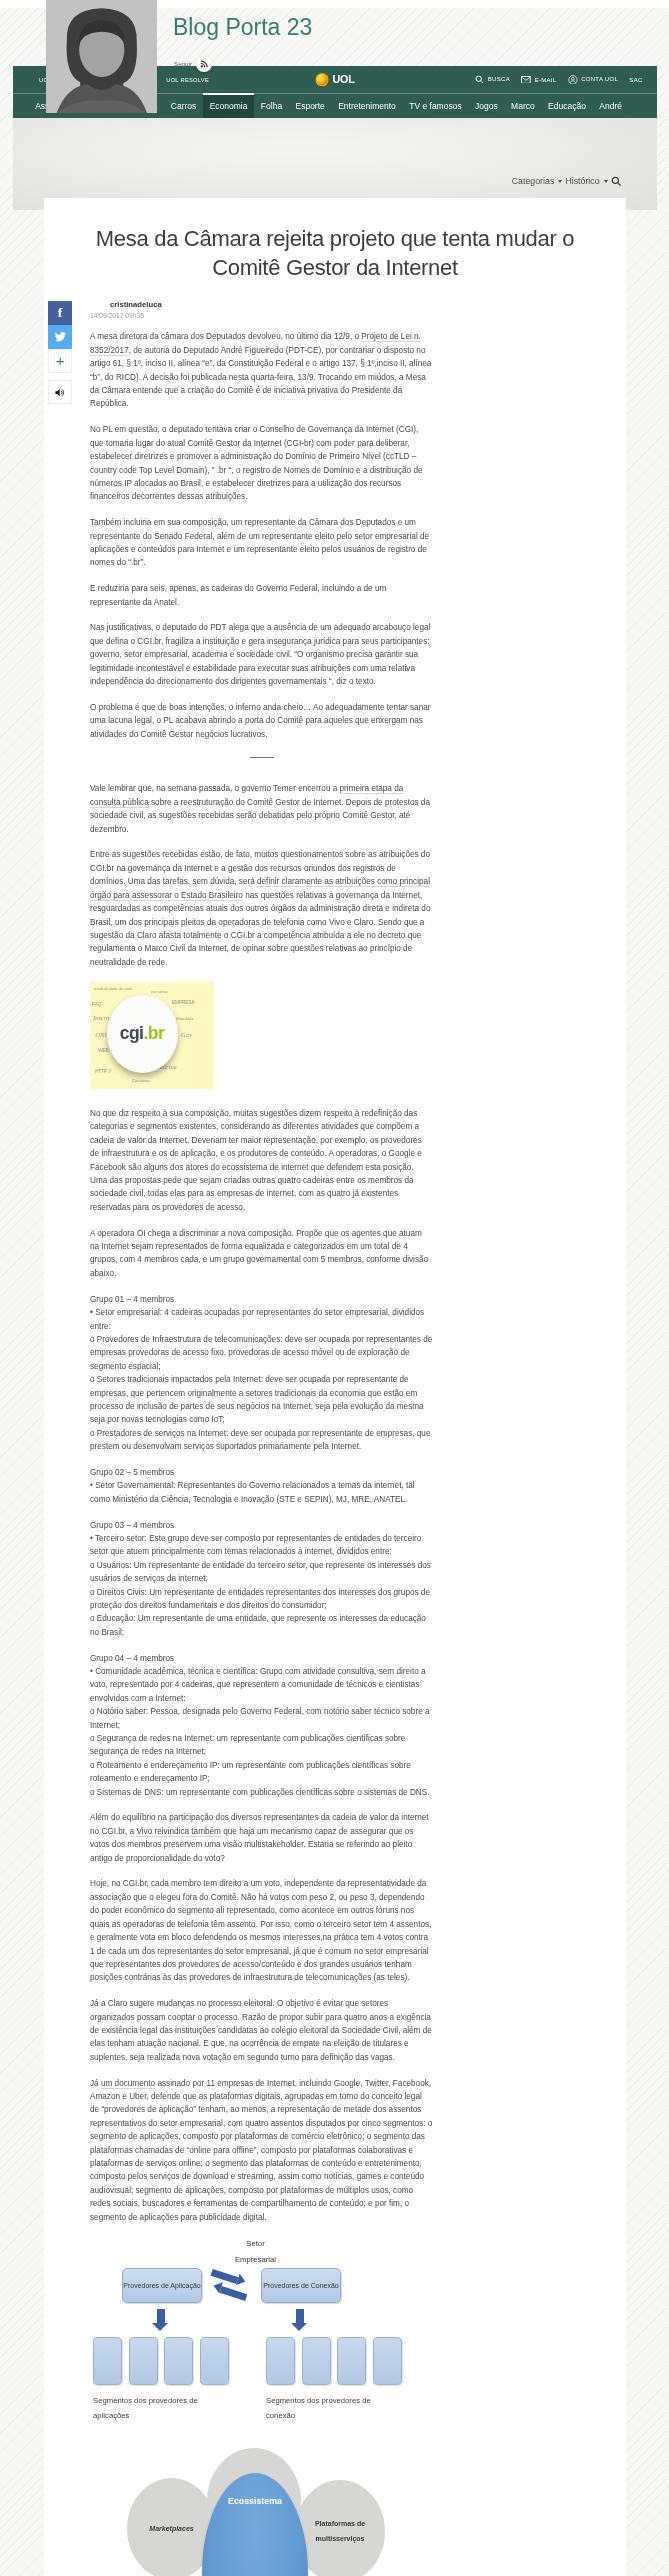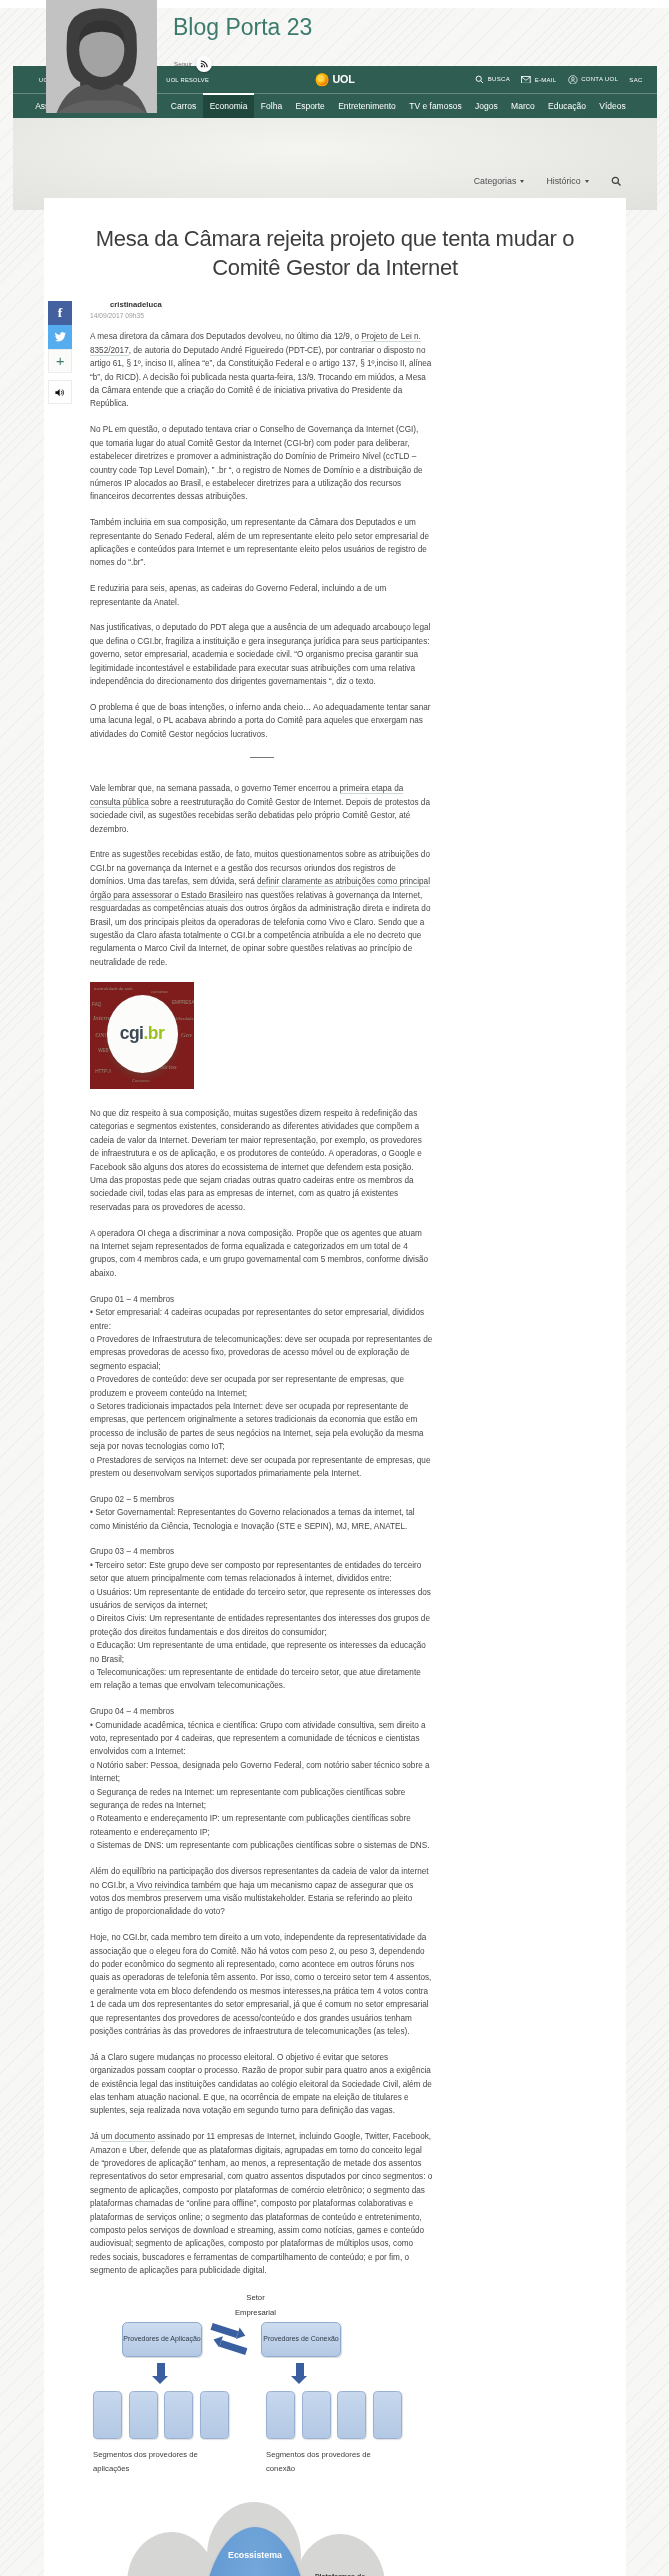--- a/index.html
+++ b/index.html
@@ -57,21 +57,21 @@
     position:absolute;left:46px;top:0px;width:111px;height:113px;z-index:6;overflow:hidden;
     background:linear-gradient(#cbcbc9,#b3b3b1);
     filter:grayscale(1);
   }
   .blog-title{
     position:absolute;left:173px;top:14.4px;font-size:23px;font-weight:300;color:#3c7a6d;z-index:6;cursor:pointer;
   }
   .blog-follow{position:absolute;left:174px;top:56px;display:flex;align-items:center;gap:4.6px;z-index:6;cursor:pointer;}
   .blog-follow-label{font-size:6.2px;color:#6b6b6b;}
   .rss-badge{width:15.5px;height:15.5px;border-radius:50%;background:#ffffff;box-shadow:0 1px 2.1px rgba(0,0,0,.25);display:flex;align-items:center;justify-content:center;}
-  .blog-tools{position:absolute;right:36px;top:59px;display:flex;align-items:center;gap:22px;z-index:6;}
+  .blog-tools{position:absolute;right:36px;top:59px;display:flex;align-items:center;gap:3px;z-index:6;}
   .blog-tool{display:flex;align-items:center;gap:4.1px;color:#4e4e4e;font-size:8.8px;cursor:pointer;}
   .caret{width:0;height:0;border-left:2.6px solid transparent;border-right:2.6px solid transparent;border-top:3.1px solid #4e4e4e;margin-top:1.5px;}
   
   .card{
     position:absolute;left:44px;top:198px;width:582px;bottom:0;
     background:#ffffff;z-index:3;box-sizing:border-box;
   }
   .article-title{
     margin:26px auto 0;width:510px;text-align:center;
     font-size:22px;line-height:1.32;font-weight:300;color:#3d3d3d;letter-spacing:-0.3px;
@@ -87,21 +87,21 @@
   .share-plus{background:#fbfbfa;border:0.5px solid #ececec;color:#3c7a6d;font-size:14.4px;font-weight:300;}
   .share-audio{background:#ffffff;border:0.5px solid #ececec;margin-top:7.2px;}
   
   .article-body{margin:11.3px 0 0 46px;width:343px;color:#474747;}
   .body-p{font-size:8.2px;line-height:13.4px;margin:0 0 12.4px;font-weight:300;}
   .body-p.tight{margin-bottom:0;}
   .body-p.gap{margin-top:12.4px;}
   .body-link{color:#474747;text-decoration:none;border-bottom:1.5px solid #ccdad3;cursor:pointer;}
   .text-divider{width:24px;border-top:0.5px solid #777;margin:16.5px 0 24px 160px;}
   
-  .cgi-fig{position:relative;width:104px;height:107px;margin:4.1px 0 18.5px;background:#7f1d1d;overflow:hidden;}
+  .cgi-fig{position:relative;width:104px;height:107px;margin:4.1px 0 18.5px;background:#fef9c3;overflow:hidden;padding-left:20px;}
   .doodle{position:absolute;color:#958d7a;font-size:4.6px;white-space:nowrap;}
   .doodle.cursive{font-family:"Liberation Serif",serif;font-style:italic;}
   .cgi-circle{
     position:absolute;left:16.5px;top:13.4px;width:71px;height:78px;border-radius:50%;
     background:#fcfcfb;box-shadow:0 4.1px 6.2px rgba(90,80,60,.45);
     display:flex;align-items:center;justify-content:center;
   }
   .cgi-dark{font-size:17.5px;font-weight:bold;color:#3c4953;letter-spacing:-0.5px;}
   .cgi-green{font-size:17.5px;font-weight:bold;color:#9cc21d;letter-spacing:-0.5px;}
   
@@ -199,21 +199,21 @@
     <span class="nav-item">Notícias</span>
     <span class="nav-item">Carros</span>
     <span class="nav-item active">Economia</span>
     <span class="nav-item">Folha</span>
     <span class="nav-item">Esporte</span>
     <span class="nav-item">Entretenimento</span>
     <span class="nav-item">TV e famosos</span>
     <span class="nav-item">Jogos</span>
     <span class="nav-item">Marco</span>
     <span class="nav-item">Educação</span>
-    <span class="nav-item">Vídeos</span>
+    <span class="nav-item">André</span>
   </div>
 </div>
 
 <div class="blog-header">
   <div class="blog-tools">
     <span class="blog-tool">
       <span>Categorias</span>
       <span class="caret"></span>
     </span>
     <span class="blog-tool">
@@ -306,31 +306,29 @@
         <div class="cgi-circle">
           <span class="cgi-dark">cgi</span>
           <span class="cgi-green">.br</span>
         </div>
       </div>
       <p class="body-p"><span>No que diz respeito à sua composição, muitas sugestões dizem respeito à redefinição das categorias e segmentos existentes, considerando as diferentes atividades que compõem a cadeia de valor da Internet. Deveriam ter maior representação, por exemplo, os provedores de infraestrutura e os de aplicação, e os produtores de conteúdo. A operadoras, o Google e Facebook são alguns dos atores do ecossistema de internet que defendem esta posição. Uma das  propostas pede que sejam criadas outras quatro cadeiras entre os membros da sociedade civil, todas elas para as empresas de internet, com as quatro já existentes reservadas para os provedores de acesso.</span></p>
       <p class="body-p"><span>A operadora OI chega a discriminar a nova composição. Propõe que os agentes que atuam na Internet sejam representados de forma equalizada e categorizados em um total de 4 grupos, com 4 membros cada, e um grupo governamental com 5 membros, conforme divisão abaixo.</span></p>
       <p class="body-p tight"><span>Grupo 01 – 4 membros</span></p>
       <p class="body-p tight"><span>• Setor empresarial: 4 cadeiras ocupadas por representantes do setor empresarial, divididos entre:</span></p>
       <p class="body-p tight"><span>o Provedores de Infraestrutura de telecomunicações: deve ser ocupada por representantes de empresas provedoras de acesso fixo, provedoras de acesso móvel ou de exploração de segmento espacial;</span></p>
-      <p class="body-p tight"><span>o Provedores de conteúdo: deve ser ocupada por ser representante de empresas, que produzem e proveem conteúdo na Internet;</span></p>
       <p class="body-p tight"><span>o Setores tradicionais impactados pela Internet: deve ser ocupada por representante de empresas, que pertencem originalmente a setores tradicionais da economia que estão em processo de inclusão de partes de seus negócios na Internet, seja pela evolução da mesma seja por novas tecnologias como IoT;</span></p>
       <p class="body-p tight"><span>o Prestadores de serviços na Internet: deve ser ocupada por representante de empresas, que prestem ou desenvolvam serviços suportados primariamente pela Internet.</span></p>
       <p class="body-p tight gap"><span>Grupo 02 – 5 membros</span></p>
       <p class="body-p tight"><span>• Setor Governamental: Representantes do Governo relacionados a temas da internet, tal como Ministério da Ciência, Tecnologia e Inovação (STE e SEPIN), MJ, MRE, ANATEL.</span></p>
       <p class="body-p tight gap"><span>Grupo 03 – 4 membros</span></p>
       <p class="body-p tight"><span>• Terceiro setor: Este grupo deve ser composto por representantes de entidades do terceiro setor que atuem principalmente com temas relacionados à internet, divididos entre:</span></p>
       <p class="body-p tight"><span>o Usuários: Um representante de entidade do terceiro setor, que represente os interesses dos usuários de serviços da internet;</span></p>
       <p class="body-p tight"><span>o Direitos Civis: Um representante de entidades representantes dos interesses dos grupos de proteção dos direitos fundamentais e dos direitos do consumidor;</span></p>
       <p class="body-p tight"><span>o Educação: Um representante de uma entidade, que represente os interesses da educação no Brasil;</span></p>
-      <p class="body-p tight"><span>o Telecomunicações: um representante de entidade do terceiro setor, que atue diretamente em relação a temas que envolvam telecomunicações.</span></p>
       <p class="body-p tight gap"><span>Grupo 04 – 4 membros</span></p>
       <p class="body-p tight"><span>• Comunidade acadêmica, técnica e científica: Grupo com atividade consultiva, sem direito a voto, representado por 4 cadeiras, que representem a comunidade de técnicos e cientistas envolvidos com a Internet:</span></p>
       <p class="body-p tight"><span>o Notório saber: Pessoa, designada pelo Governo Federal, com notório saber técnico sobre a Internet;</span></p>
       <p class="body-p tight"><span>o Segurança de redes na Internet: um representante com publicações científicas sobre segurança de redes na Internet;</span></p>
       <p class="body-p tight"><span>o Roteamento e endereçamento IP: um representante com publicações científicas sobre roteamento e endereçamento IP;</span></p>
       <p class="body-p tight"><span>o Sistemas de DNS: um representante com publicações científicas sobre o sistemas de DNS.</span></p>
       <p class="body-p gap"><span>Além do equilíbrio na participação dos diversos representantes da cadeia de valor da internet no CGI.br, </span><a class="body-link" href="#">a Vivo reivindica também</a><span> que haja um mecanismo capaz de assegurar que os votos dos membros preservem uma visão multistakeholder.  Estaria se referindo ao pleito antigo de proporcionalidade do voto?</span></p>
       <p class="body-p"><span>Hoje, no CGI.br, cada membro tem direito a um voto, independente da representatividade da associação que o elegeu fora do Comitê. Não há votos com peso 2, ou peso 3, dependendo do poder econômico do segmento ali representado, como acontece em outros fóruns nos quais as operadoras de telefonia têm assento. Por isso, como o terceiro setor tem 4 assentos, e geralmente vota em bloco defendendo os mesmos interesses,na prática tem 4 votos contra 1 de cada um dos representantes do setor empresarial, já que é comum no setor empresarial que representantes dos provedores de acesso/conteúdo e dos grandes usuários tenham posições contrárias às das provedores de infraestrutura de telecomunicações (as teles).</span></p>
       <p class="body-p"><span>Já a Claro sugere mudanças no processo eleitoral. O objetivo é evitar que setores organizados possam cooptar o processo. Razão de propor subir para quatro anos a exigência de existência legal das instituições candidatas ao colégio eleitoral da Sociedade Civil, além de elas tenham atuação nacional. E que, na ocorrência de empate na eleição de titulares e suplentes, seja realizada nova votação em segundo turno para definição das vagas.</span></p>
       <p class="body-p"><span>Já </span><a class="body-link" href="#">um documento</a><span> assinado por 11 empresas de Internet, incluindo Google, Twitter, Facebook, Amazon e Uber, defende que as plataformas digitais, agrupadas em torno do conceito legal de “provedores de  aplicação” tenham, ao menos, a representação de metade dos  assentos representativos do setor empresarial, com quatro assentos disputados por cinco segmentos:  o segmento de aplicações, composto por plataformas de comércio eletrônico; o segmento das plataformas chamadas de “online para offline”, composto por  plataformas colaborativas e plataformas de serviços online; o segmento das plataformas de conteúdo e entretenimento, composto pelos serviços de download e streaming, assim como notícias, games e conteúdo audiovisual; segmento de aplicações, composto por  plataformas de múltiplos usos, como redes sociais, buscadores e ferramentas de compartilhamento de conteúdo; e por fim, o segmento de aplicações para publicidade digital.</span></p>

